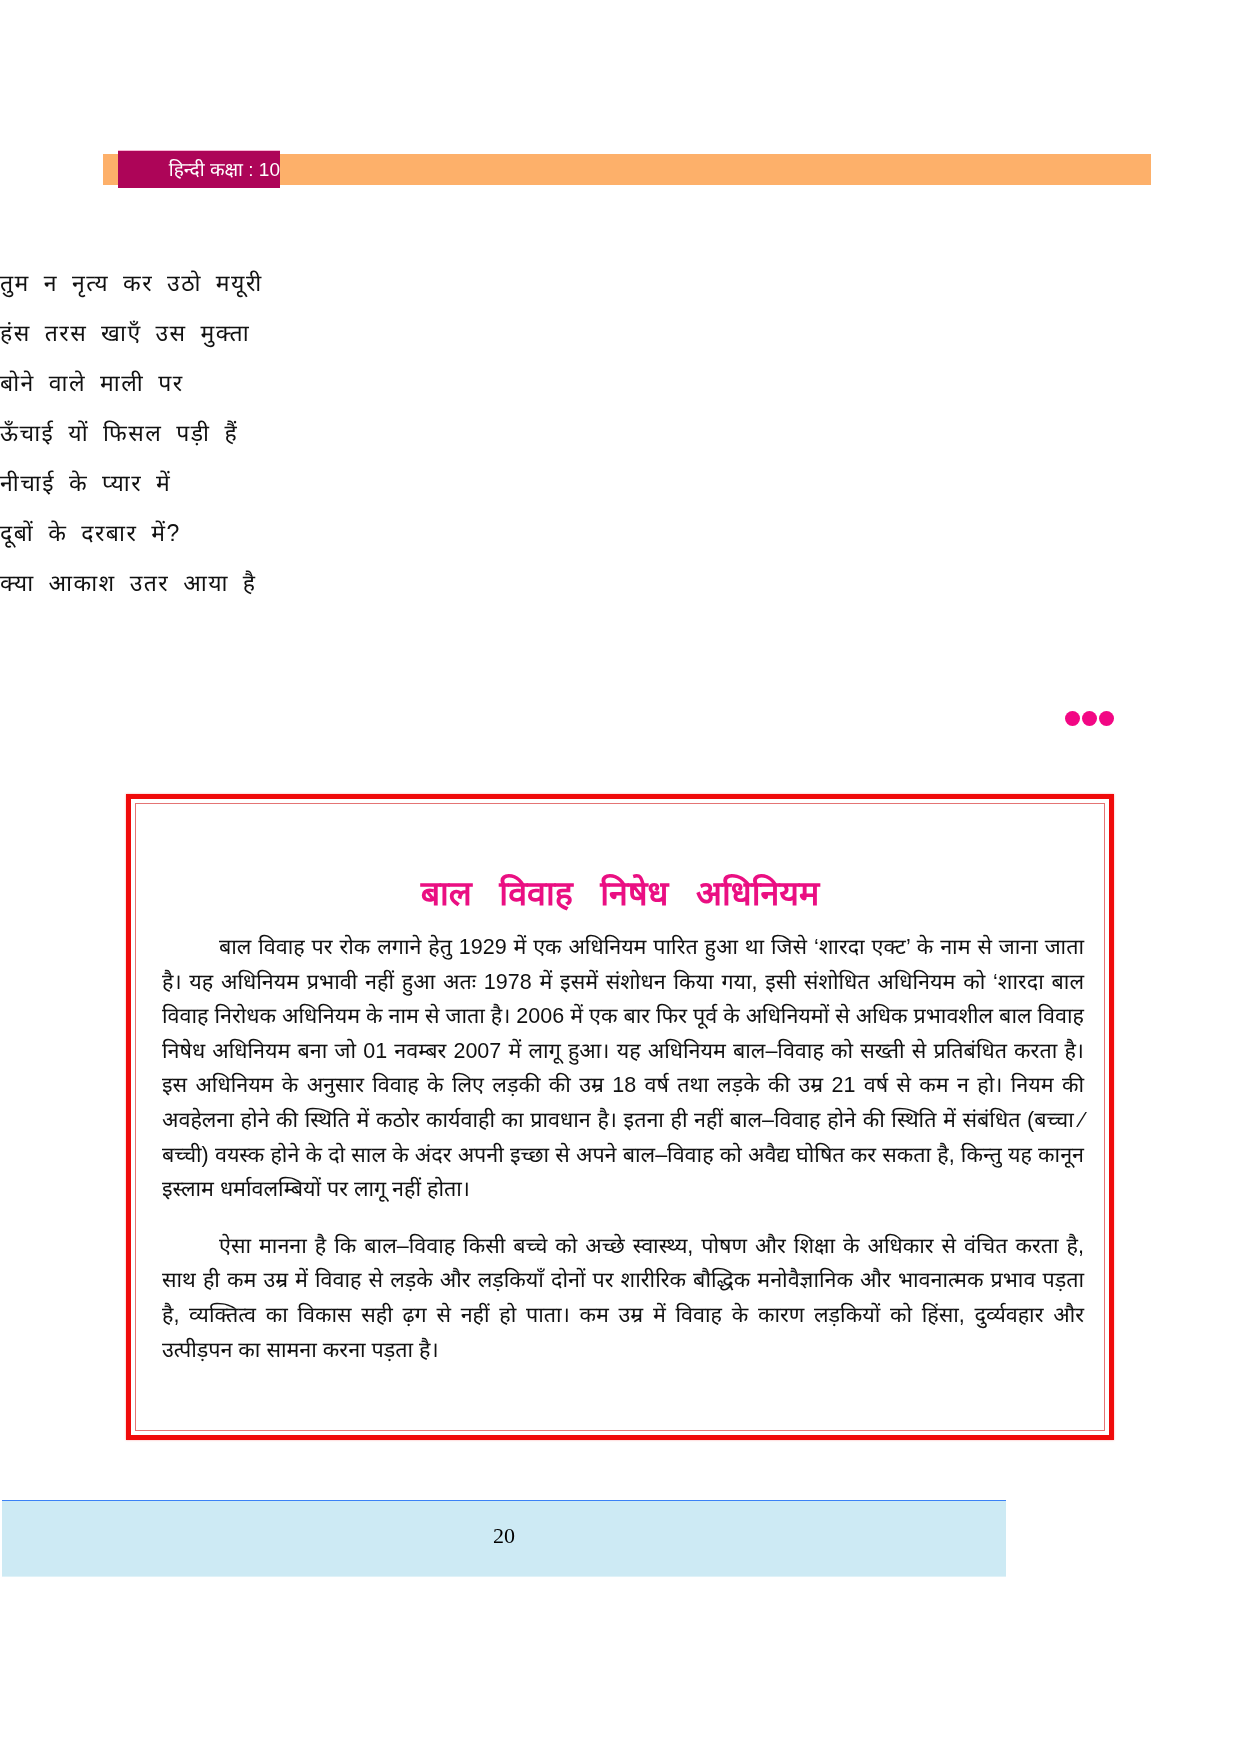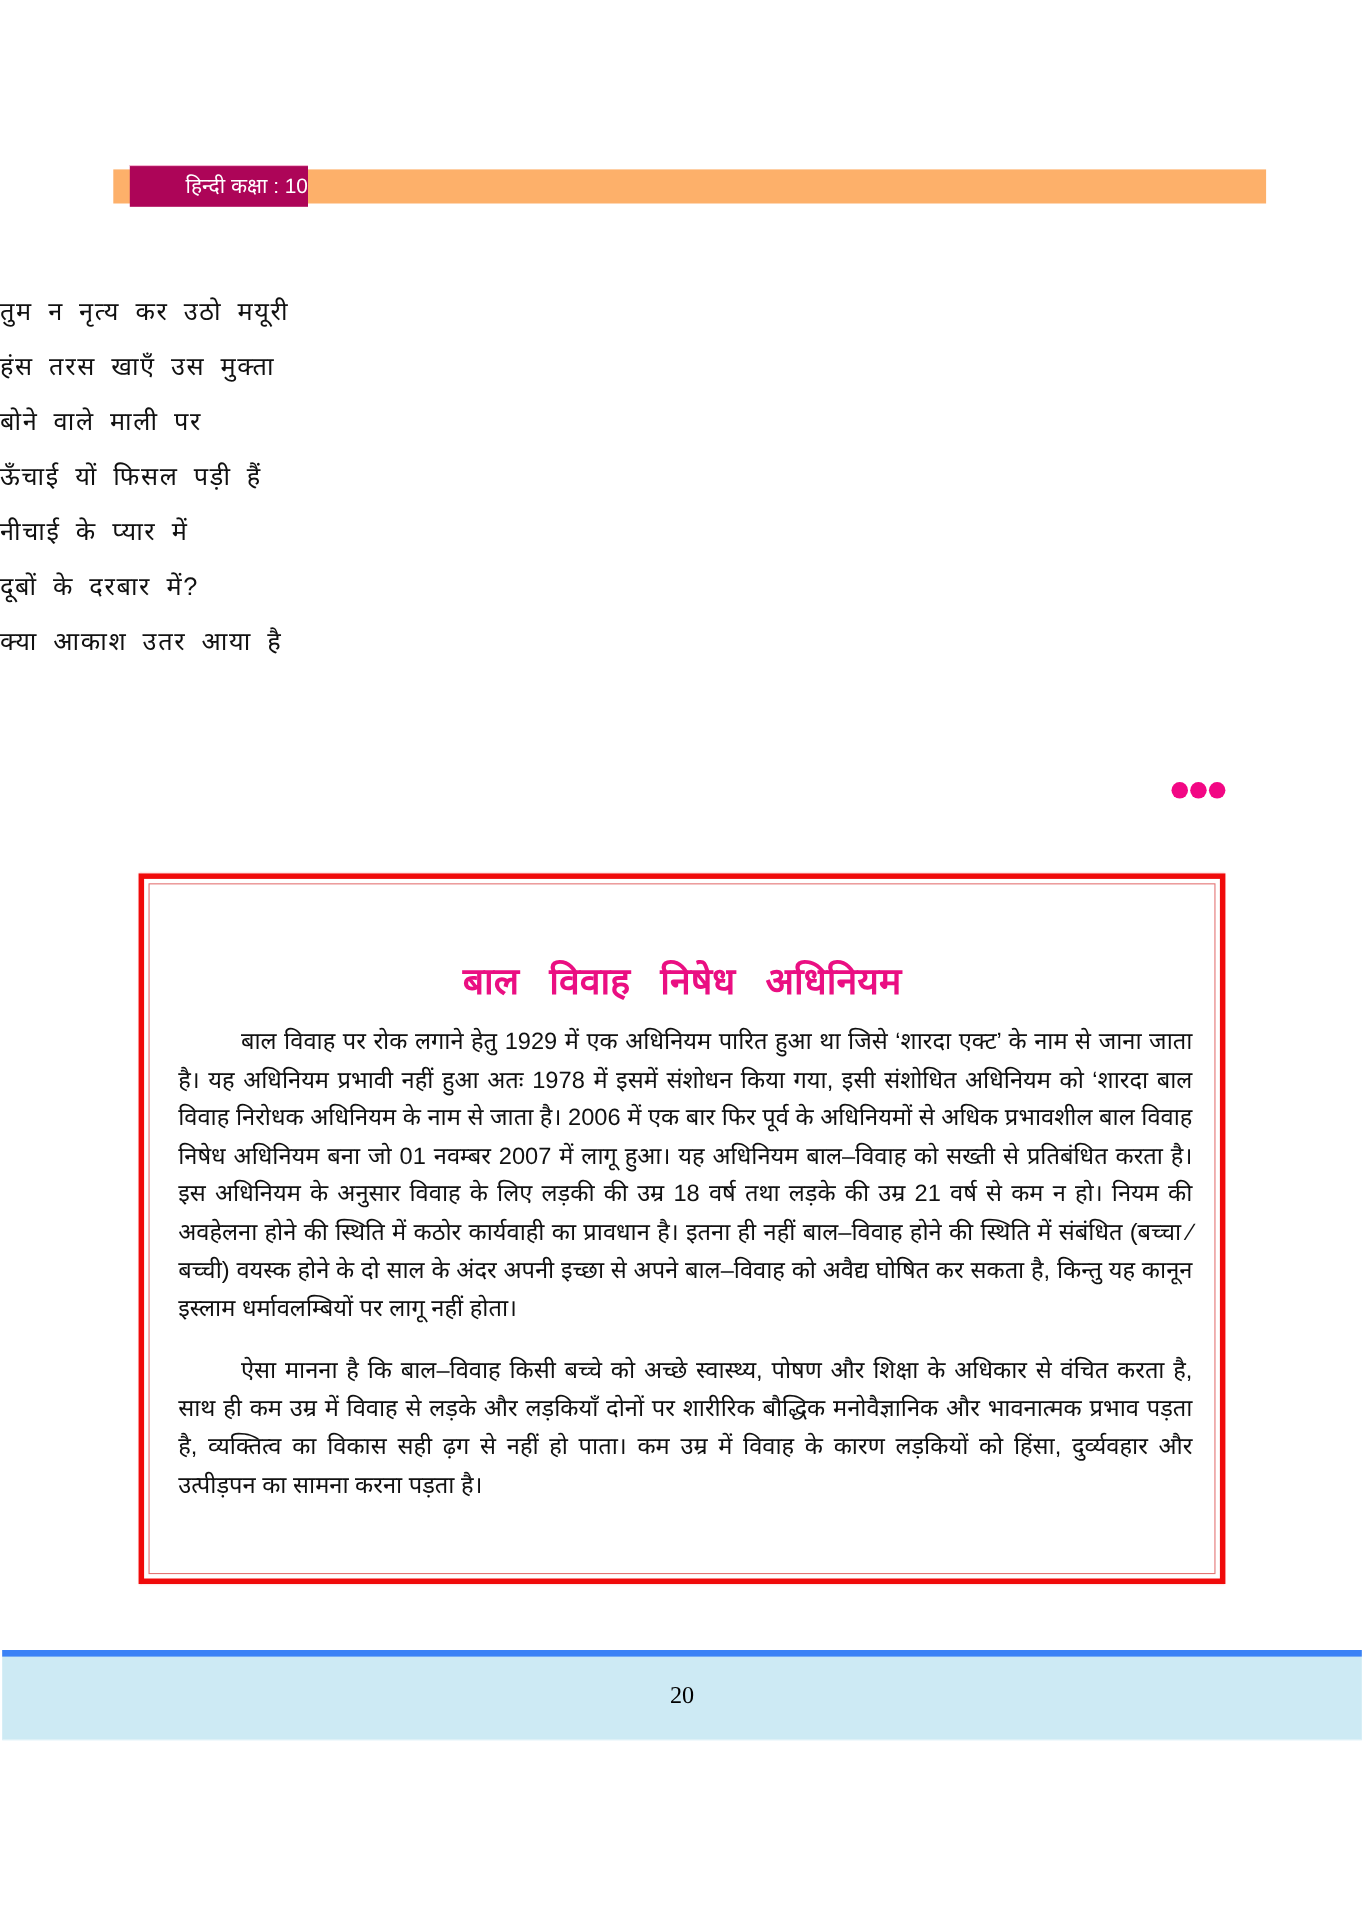--- a/index.html
+++ b/index.html
@@ -119,24 +119,24 @@
       text-indent: 57px;
     }
     .box-body p + p {
       margin-top: 22px;
     }
     
     .footer-band {
       position: absolute;
       left: 2px;
       top: 1500px;
-      width: 1236px;
+      width: 1004px;
       height: 75px;
       background: #cdeaf4;
-      border-top: 6px solid #3b82f6;
+      border-top: 1px solid #3b82f6;
       border-bottom: 1px solid #dff2f8;
     }
     .page-number {
       position: absolute;
       left: 0;
       top: 0;
       width: 100%;
       text-align: center;
       font-family: "Liberation Serif", "DejaVu Serif", serif;
       font-size: 22px;

